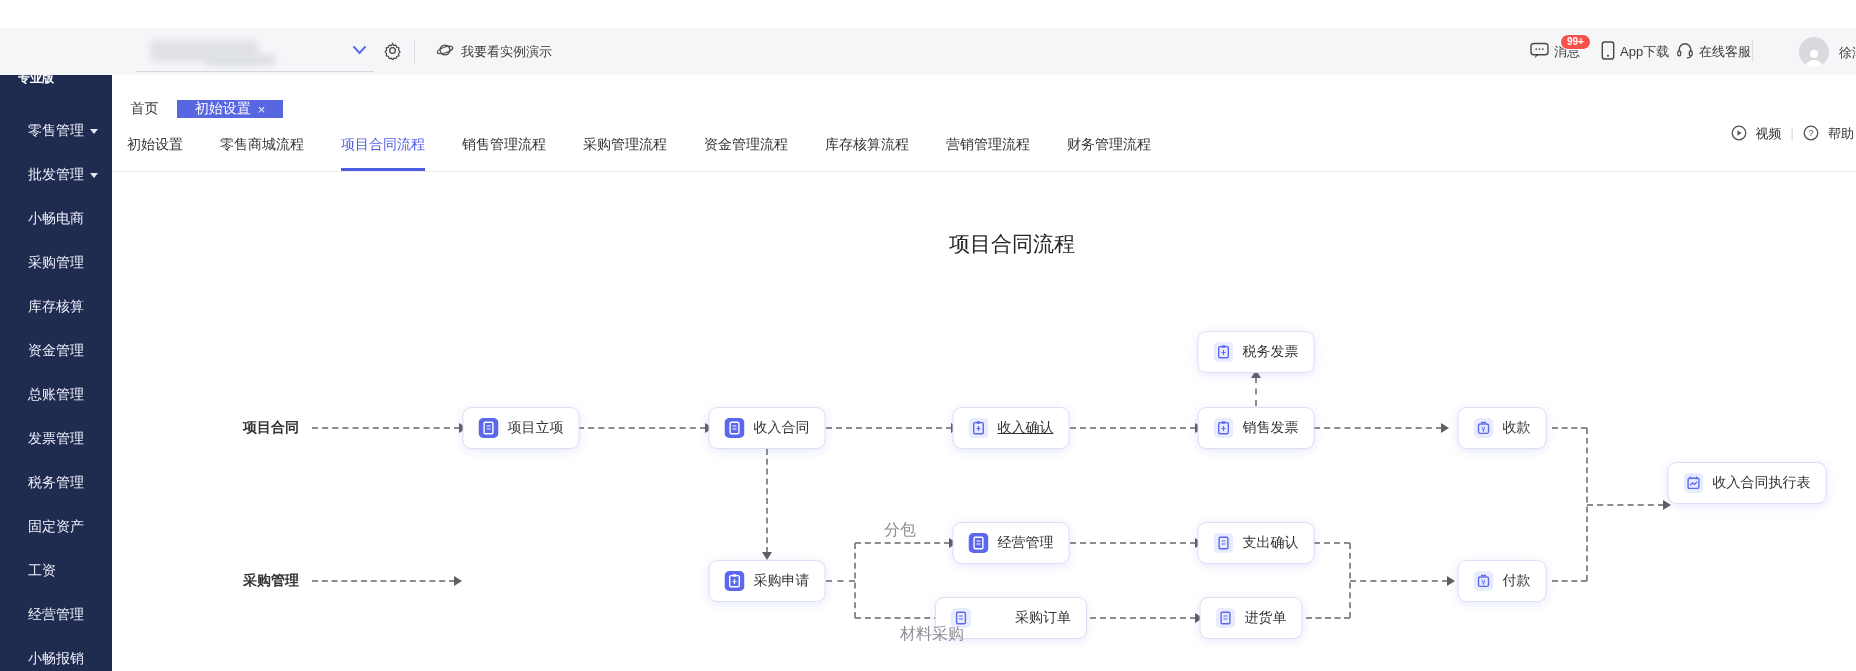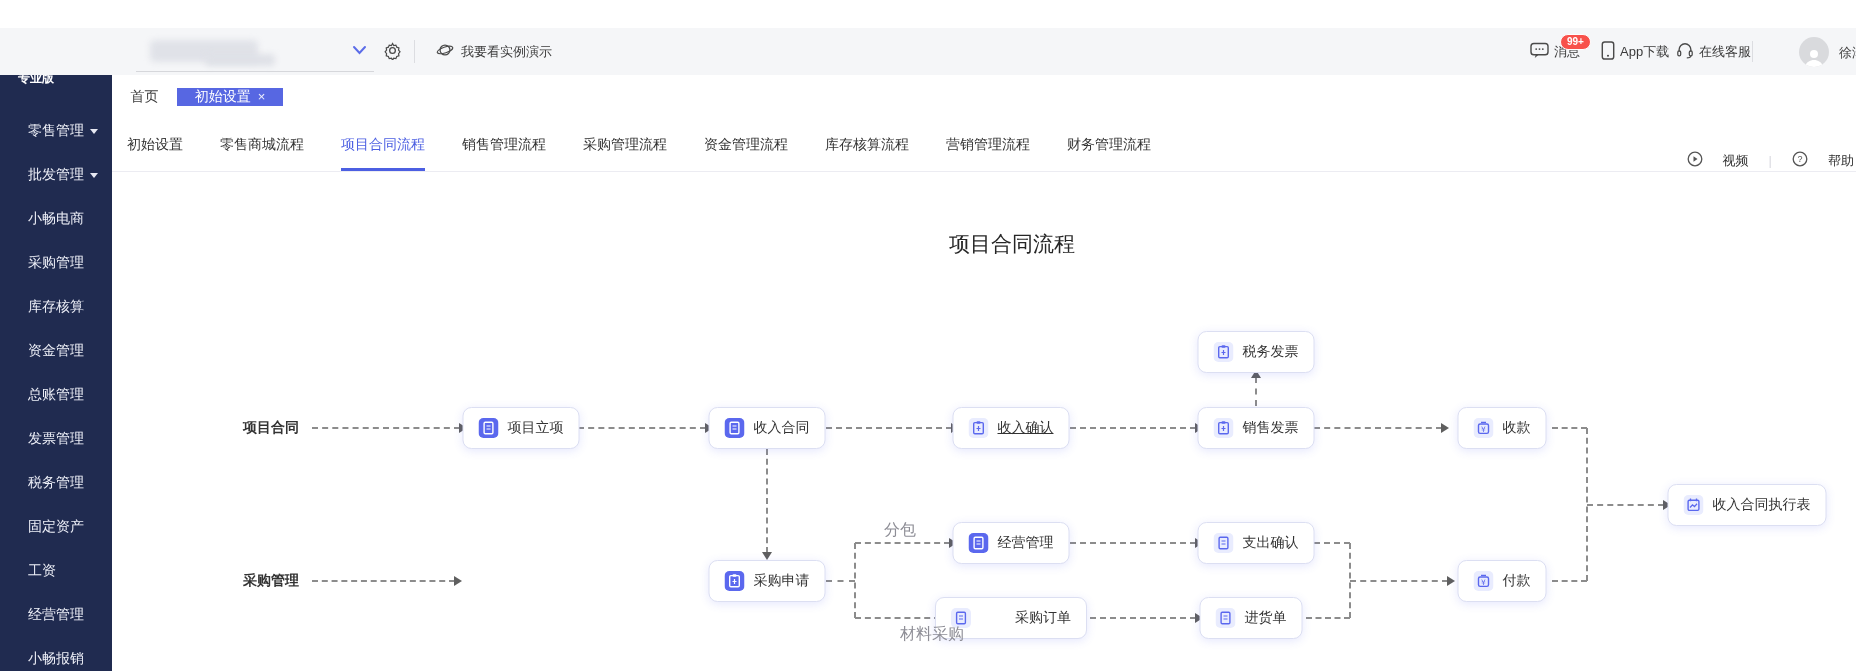--- a/index.html
+++ b/index.html
@@ -23,33 +23,33 @@
   
   .leftcol{position:absolute;left:0;top:28px;width:112px;height:643px;background:var(--sidebar,#202b50);color:#fff;}
   .logo-row{display:flex;align-items:center;gap:5px;padding:8px 0 0 10px;}
   .logo-text{font-size:10.5px;font-weight:bold;color:#fff;white-space:nowrap;}
   .edition{padding:5px 0 0 18px;font-size:12px;font-weight:bold;color:#fff;}
   .menu{margin-top:22px;}
   .menu-item{height:44px;display:flex;align-items:center;padding-left:28px;font-size:14px;color:#eef0f8;cursor:pointer;white-space:nowrap;}
   .menu-item .caret{margin-left:6px;width:0;height:0;border-left:4.5px solid transparent;border-right:4.5px solid transparent;border-top:5px solid #e7e9f3;}
 
   
-  .tabstrip{position:absolute;left:112px;top:75px;width:1540px;height:43px;background:#fff;display:flex;align-items:center;}
+  .tabstrip{position:absolute;left:112px;top:75px;width:1540px;height:43px;background:#fff;display:flex;align-items:flex-end;}
   .wtab{display:flex;align-items:center;justify-content:center;font-size:14px;color:#3c3c3c;cursor:pointer;}
   .wtab.home{width:65px;}
   .wtab.active{width:106px;background:var(--tab,#5767e2);color:#fff;gap:7px;}
   .wtab .close{font-size:13px;line-height:1;opacity:.9;}
 
   
   .flowbar{position:absolute;left:112px;top:118px;width:1744px;height:53px;background:#fff;border-bottom:1px solid #ececf2;}
   .ftabs{display:flex;gap:37px;padding-left:15px;height:53px;align-items:center;}
   .ftab{position:relative;height:53px;display:flex;align-items:center;font-size:14px;color:#333;cursor:pointer;white-space:nowrap;}
   .ftab.active{color:var(--accent,#4c5fe2);}
   .ftab.active::after{content:"";position:absolute;left:0;right:0;bottom:0;height:3px;background:var(--accent,#4c5fe2);}
-  .futils{position:absolute;right:2px;top:16px;height:53px;display:flex;align-items:center;gap:20px;font-size:13px;color:#333;}
+  .futils{position:absolute;right:2px;top:7px;height:53px;display:flex;align-items:flex-start;gap:9px;font-size:13px;color:#333;}
   .futils .sep{color:#d9d9df;}
 
   
   .dg{position:absolute;left:0;top:0;width:1856px;height:671px;pointer-events:none;}
   .dg-title{position:absolute;left:912px;top:230px;width:200px;text-align:center;font-size:21px;color:#262626;font-weight:500;}
   .row-label{position:absolute;transform:translateY(-50%);font-size:14px;font-weight:bold;color:#333;}
   .edge-h{position:absolute;height:0;border-top:2px dashed #8c8c8c;}
   .edge-v{position:absolute;width:0;border-left:2px dashed #8c8c8c;}
   .ah{position:absolute;width:0;height:0;}
   .ah.right{right:-7px;top:-6px;border-top:5px solid transparent;border-bottom:5px solid transparent;border-left:8px solid #5f5f5f;}
@@ -404,21 +404,21 @@
         <span style="display: flex;">
           <svg width="20" height="20" viewBox="0 0 20 20">
             <rect width="20" height="20" rx="5" fill="#e9ecfe"></rect>
             <rect x="5" y="6" width="10" height="9.4" rx="1.6" fill="none" stroke="#5b68ee" stroke-width="1.4"></rect>
             <path d="M7.5 4.4h5" stroke="#5b68ee" stroke-width="1.4"></path>
             <text x="10" y="13.6" font-size="7.5" text-anchor="middle" fill="#5b68ee" font-family="DejaVu Sans,sans-serif">¥</text>
           </svg>
         </span>
         <span>付款</span>
       </div>
-      <div class="node" style="left: 1747px; top: 505px;">
+      <div class="node" style="left: 1747px; top: 483px;">
         <span style="display: flex;">
           <svg width="20" height="20" viewBox="0 0 20 20">
             <rect width="20" height="20" rx="5" fill="#e9ecfe"></rect>
             <rect x="4.6" y="5.2" width="10.8" height="10.2" rx="1.3" fill="none" stroke="#5b68ee" stroke-width="1.4"></rect>
             <path d="M7 3.6v2.6M13 3.6v2.6" stroke="#5b68ee" stroke-width="1.3"></path>
             <polyline points="6.5,12.5 9,9.8 11,11.6 13.5,8.8" fill="none" stroke="#5b68ee" stroke-width="1.3"></polyline>
           </svg>
         </span>
         <span>收入合同执行表</span>
       </div>

